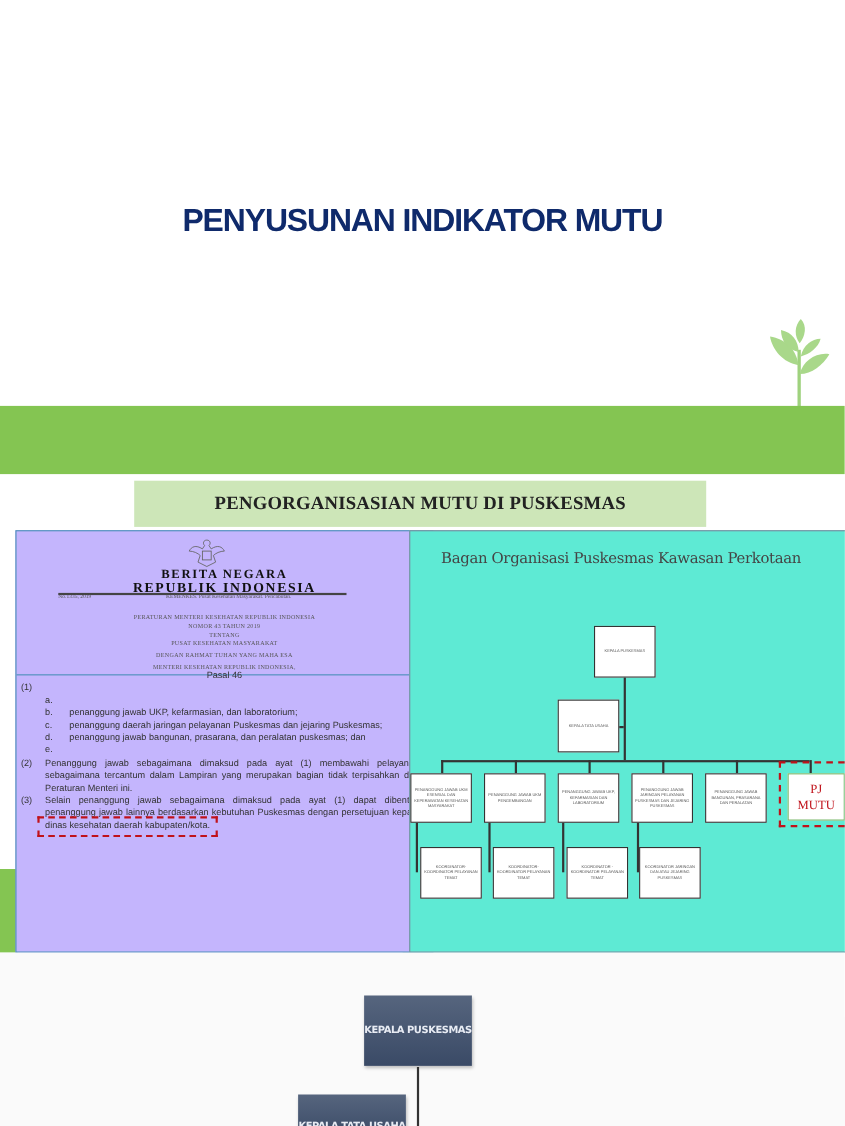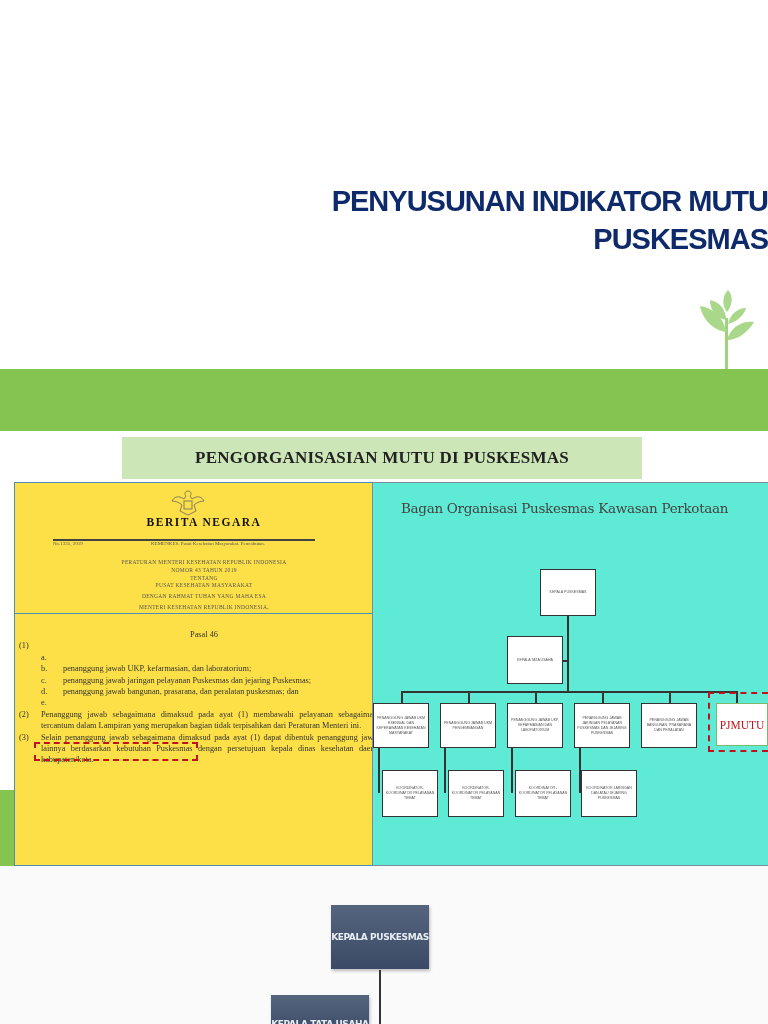--- a/index.html
+++ b/index.html
@@ -1,86 +1,85 @@
 <!DOCTYPE html>
 <html><head>
 <meta charset="utf-8">
 <style>
   * { box-sizing: border-box; margin: 0; padding: 0; }
   html, body { width: 768px; height: 1024px; overflow: hidden; background: #ffffff; }
   body { position: relative; font-family: "Liberation Sans", sans-serif; }
 
   
   .slide1 { position: absolute; left: 0; top: 0; width: 768px; height: 432px; background: #ffffff; }
-  .title { position: absolute; left: 0; top: 182px; width: 768px; text-align: right;
+  .title { position: absolute; left: 0; top: 182px; width: 768px; text-align: center;
     color: #0f2a6b; font-family: "Liberation Sans", sans-serif; font-weight: bold;
     font-size: 29px; line-height: 38px; letter-spacing: -1px; }
   .title span { display: block; }
   .title .l2 { padding-left: 30px; }
   .green-band { position: absolute; left: 0; top: 369px; width: 768px; height: 62px; background: #84c552; }
   .plant { position: absolute; left: 692px; top: 288px; width: 70px; height: 82px; }
 
   
   .slide2 { position: absolute; left: 0; top: 432px; width: 768px; height: 434px; background: #ffffff; }
   .left-green { position: absolute; left: 0; top: 790px; width: 16px; height: 76px; background: #84c552; }
   .mid-green { position: absolute; left: 366px; top: 790px; width: 6px; height: 76px; background: #84c552; }
   .section-head { position: absolute; left: 122px; top: 437px; width: 520px; height: 42px; background: #cde6b8;
     display: flex; align-items: center; justify-content: center;
     font-family: "Liberation Serif", serif; font-weight: bold; font-size: 17px; color: #222; letter-spacing: 0.2px; }
 
-  .doc { position: absolute; left: 14px; top: 482px; width: 380px; height: 384px; background: #fde047;
+  .doc { position: absolute; left: 14px; top: 482px; width: 380px; height: 384px; background: #c4b5fd;
     border: 1.5px solid #4a8fb8; }
   .doc-top { position: absolute; left: 0; top: 0; width: 100%; height: 131px; border-bottom: 1.5px solid #4a8fb8; }
   .garuda { position: absolute; left: 155px; top: 4px; width: 36px; height: 30px; }
   .bn-title { position: absolute; left: 0; width: 100%; text-align: center; font-family: "Liberation Serif", serif;
     font-weight: bold; color: #111; letter-spacing: 1.5px; }
   .bn1 { top: 33px; font-size: 11.5px; }
   .bn2 { top: 44px; font-size: 12.5px; }
   .bn-rule { position: absolute; left: 38px; top: 56px; width: 262px; height: 2px; border-top: 1px solid #444; border-bottom: 1px solid #444; }
   .bn-sub { position: absolute; top: 58px; font-family: "Liberation Serif", serif; font-size: 5px; color: #555; }
   .small-line { position: absolute; left: 0; width: 100%; text-align: center; font-family: "Liberation Serif", serif;
     font-size: 5.5px; color: #555; letter-spacing: 0.3px; }
 
-  .doc-body { position: absolute; left: 0; top: 144px; width: 100%; font-family: Liberation Serif, serif;
+  .doc-body { position: absolute; left: 0; top: 123px; width: 100%; font-family: Liberation Sans, sans-serif;
     font-size: 8.3px; color: #333; line-height: 11.4px; }
   .pasal { text-align: center; margin-top: 2px; }
   .p-row { display: flex; padding-right: 12px; }
   .p-num { width: 26px; padding-left: 4px; flex: none; }
   .p-letter { width: 24px; padding-left: 14px; flex: none; }
   .p-text { flex: 1; text-align: justify; }
   .p-row.sub { padding-left: 26px; }
   .p-row.sub .p-letter { padding-left: 0; width: 22px; }
 
   .dashed-e { position: absolute; left: 34px; top: 742px; width: 164px; height: 19px; border: 2.5px dashed #c0121a; }
 
   .org { position: absolute; left: 372px; top: 482px; width: 456px; height: 384px; background: #5eead4;
     border: 1.5px solid #7a8aa0; }
   .org-title { position: absolute; left: 28px; top: 17px; font-family: "DejaVu Serif", serif; font-size: 13.5px; color: #444; letter-spacing: -0.3px; }
   .obox { position: absolute; background: #fff; border: 1.5px solid #333; display: flex; align-items: center; justify-content: center;
     text-align: center; font-family: "Liberation Sans", sans-serif; font-size: 3.6px; color: #555; line-height: 5px; padding: 2px; }
   .oline { position: absolute; background: #333; }
   .pj-dashed { position: absolute; left: 708px; top: 692px; width: 60px; height: 60px; border: 2.5px dashed #c0121a; border-right: none; }
   .pj-box { position: absolute; left: 716px; top: 703px; width: 52px; height: 43px; background: #fff; border: 1px solid #7ab86b;
     color: #c0121a; font-family: "Liberation Serif", serif; font-size: 11.5px; text-align: center; line-height: 14px;
-    display: flex; align-items: center; justify-content: center; flex-direction: row; }
+    display: flex; align-items: center; justify-content: center; flex-direction: column; }
 
   
   .slide3 { position: absolute; left: 0; top: 866px; width: 768px; height: 158px; background: #fafafa; }
   .dark-box { position: absolute; background: linear-gradient(#56657e, #3a4a66); color: #e8ecf4;
     font-family: "DejaVu Sans", sans-serif; font-weight: bold; font-size: 9px; display: flex; align-items: center; justify-content: center;
     box-shadow: 1px 2px 3px rgba(0,0,0,0.25); letter-spacing: -0.4px; }
   .vline3 { position: absolute; left: 379px; top: 970px; width: 1.5px; height: 54px; background: #333; }
 </style>
 </head>
 <body>
 
 <div class="slide1">
   <div class="title">
     <span>PENYUSUNAN INDIKATOR MUTU</span>
-    <span class="l2">PUSKESMAS</span>
   </div>
   <svg class="plant" viewBox="0 0 70 82">
     <g fill="#a9d88a">
       <rect x="33" y="30" width="3" height="52" fill="#9fd27e"></rect>
       <path d="M34 44 C 20 42, 10 30, 8 18 C 22 20, 32 30, 34 44 Z"></path>
       <path d="M35 52 C 46 52, 56 44, 62 34 C 50 32, 38 40, 35 52 Z"></path>
       <path d="M34 32 C 24 30, 18 22, 18 12 C 28 14, 34 22, 34 32 Z"></path>
       <path d="M36 36 C 44 34, 52 28, 54 20 C 46 20, 38 26, 36 36 Z"></path>
       <path d="M35 24 C 30 18, 30 8, 36 2 C 42 8, 40 18, 35 24 Z"></path>
     </g>
@@ -96,20 +95,21 @@
 
 <div class="doc">
   <div class="doc-top">
     <svg class="garuda" viewBox="0 0 36 30">
       <g fill="none" stroke="#666" stroke-width="0.8">
         <path d="M18 4 C 15 4, 14 7, 16 9 L 14 12 C 8 8, 4 10, 2 14 C 6 14, 10 16, 12 18 L 10 24 L 18 28 L 26 24 L 24 18 C 26 16, 30 14, 34 14 C 32 10, 28 8, 22 12 L 20 9 C 22 7, 21 4, 18 4 Z"></path>
         <rect x="14" y="14" width="8" height="8"></rect>
       </g>
     </svg>
     <div class="bn-title bn1">BERITA NEGARA</div>
+    <div class="bn-title bn2">REPUBLIK INDONESIA</div>
     <div class="bn-rule"></div>
     <div class="bn-sub" style="left:38px;">No.1335, 2019</div>
     <div class="bn-sub" style="left:136px; width:170px;">KEMENKES. Pusat Kesehatan Masyarakat. Pencabutan.</div>
     <div class="small-line" style="top:76px;">PERATURAN MENTERI KESEHATAN REPUBLIK INDONESIA</div>
     <div class="small-line" style="top:84px;">NOMOR 43 TAHUN 2019</div>
     <div class="small-line" style="top:92px;">TENTANG</div>
     <div class="small-line" style="top:99px;">PUSAT KESEHATAN MASYARAKAT</div>
     <div class="small-line" style="top:110px;">DENGAN RAHMAT TUHAN YANG MAHA ESA</div>
     <div class="small-line" style="top:121px;">MENTERI KESEHATAN REPUBLIK INDONESIA,</div>
   </div>
@@ -120,21 +120,21 @@
     </div>
     <div class="p-row sub">
       <span class="p-letter">a.</span>
     </div>
     <div class="p-row sub">
       <span class="p-letter">b.</span>
       <span class="p-text">penanggung jawab UKP, kefarmasian, dan laboratorium;</span>
     </div>
     <div class="p-row sub">
       <span class="p-letter">c.</span>
-      <span class="p-text">penanggung jawab jaringan pelayanan Puskesmas dan jejaring Puskesmas;</span>
+      <span class="p-text">penanggung daerah jaringan pelayanan Puskesmas dan jejaring Puskesmas;</span>
     </div>
     <div class="p-row sub">
       <span class="p-letter">d.</span>
       <span class="p-text">penanggung jawab bangunan, prasarana, dan peralatan puskesmas; dan</span>
     </div>
     <div class="p-row sub">
       <span class="p-letter">e.</span>
     </div>
     <div class="p-row">
       <span class="p-num">(2)</span>

